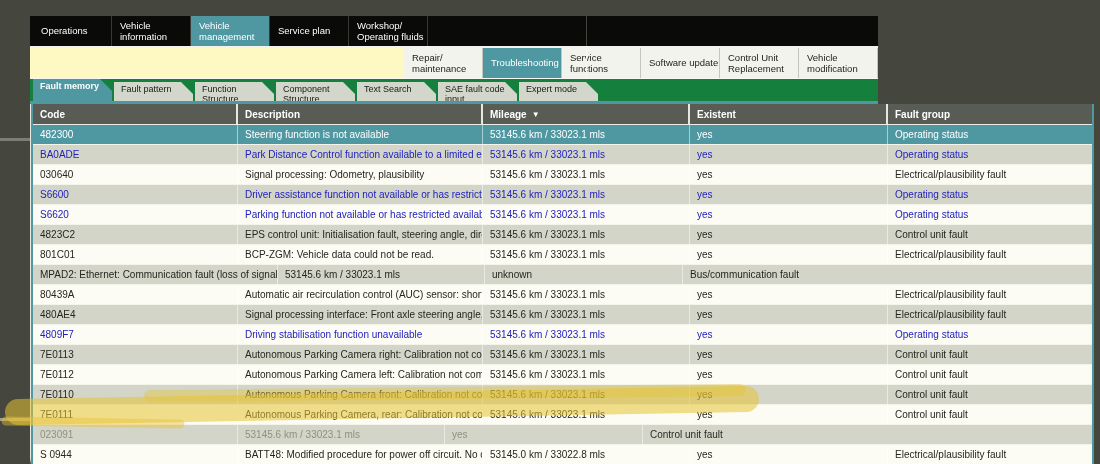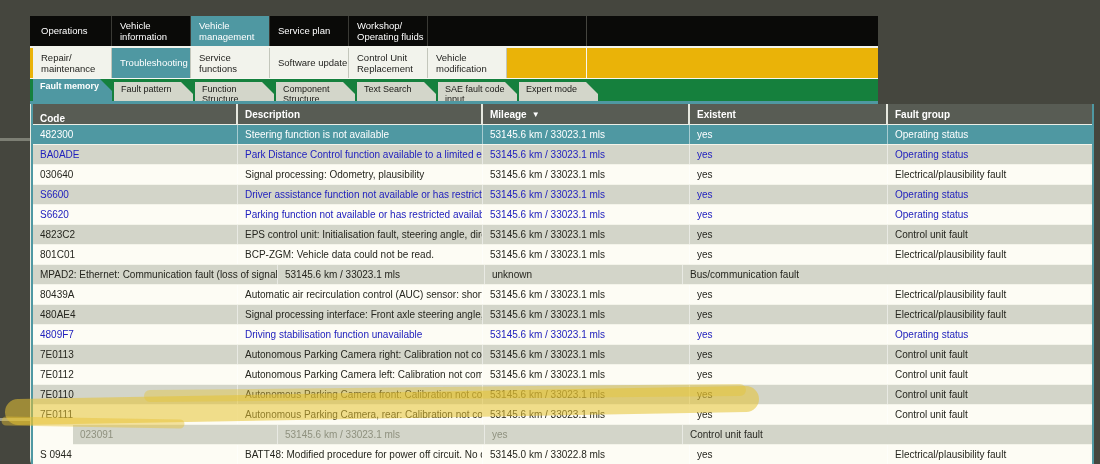--- a/index.html
+++ b/index.html
@@ -13,22 +13,22 @@
   .app{position:absolute;left:30px;top:16px;width:848px;height:464px;background:#e9ebe2;border-radius:23px;}
   
   .row1{height:30px;background:#0a0a08;display:flex;position:relative;}
   .row1 .cell{box-sizing:border-box;width:79px;color:#fff;font-size:9.5px;line-height:1.18;
               display:flex;align-items:center;padding-left:8px;border-right:1px solid #3a3a35;
               white-space:pre-line;cursor:pointer;}
   .row1 .cell:first-child{margin-left:3px;}
   .row1 .cell.active{background:#4f98a2;}
   .row1 .vline{position:absolute;left:556px;top:0;width:1px;height:30px;background:#45453f;}
   
-  .row2{height:30px;background:#eab308;display:flex;position:relative;
-        border-top:2px solid #f2f3ec;border-bottom:1px solid #f6f7f1;box-sizing:content-box;}
+  .row2{height:30px;background:#fef9c3;display:flex;position:relative;
+        border-top:2px solid #f2f3ec;border-bottom:1px solid #f6f7f1;box-sizing:content-box;justify-content:flex-end;}
   .row2 .cell{box-sizing:border-box;width:79px;background:#f2f3ec;color:#1d1d1a;font-size:9.5px;
               line-height:1.18;display:flex;align-items:center;padding-left:8px;
               border-right:1px solid #c3c6bb;white-space:pre-line;cursor:pointer;}
   .row2 .cell:first-child{margin-left:3px;}
   .row2 .cell.active{background:#4f98a2;color:#fff;}
   .row2 .vline{position:absolute;left:556px;top:0;width:1px;height:30px;background:#f6f7f1;}
   
   .tabs{height:22px;background:#15803d;display:flex;align-items:flex-end;gap:2px;padding-left:3px;}
   .tab{box-sizing:border-box;width:79px;height:19px;background:#d3d6ca;color:#1a1a17;
        font-size:9px;line-height:1.12;padding:2px 0 0 7px;white-space:pre-line;cursor:pointer;
@@ -36,28 +36,28 @@
   .tab.active{background:#4f98a2;color:#fff;height:22px;font-weight:bold;}
   .teal-line{height:3px;background:#4f98a2;}
   
   .table-wrap{margin-left:1px;width:1063px;box-sizing:border-box;
               border-left:2px solid #4f98a2;border-right:2px solid #4f98a2;background:#fdfcf4;}
   .thead{display:flex;height:20px;background:#585c54;border-bottom:1px solid #eceee6;}
   .th{box-sizing:border-box;color:#fff;font-size:10px;font-weight:bold;display:flex;
       align-items:center;padding-left:7px;border-right:2px solid #e6e8df;cursor:pointer;}
   .th:last-child{border-right:none;}
   .th .sort{font-size:8px;margin-left:5px;}
-  .c0{width:205px;align-items:flex-end;}.c1{width:245px;}.c2{width:207px;}.c3{width:198px;}.c4{width:204px;}
+  .c0{width:205px;}.c1{width:245px;}.c2{width:207px;}.c3{width:198px;}.c4{width:204px;}
   .tbody .trow{display:flex;height:20px;box-sizing:border-box;font-size:10px;color:#26261f;
                border-bottom:1px solid #f4f4ea;cursor:pointer;}
   .tbody .trow:nth-child(even){background:#d3d5c9;}
   .tbody .trow:nth-child(odd){background:#fdfcf4;}
   .tbody .trow.sel{background:#4f98a2;color:#fff;}
   .tbody .trow.link{color:#2121bd;}
-  .tbody .trow.muted{color:#8f917f;margin-left:40px;}
+  .tbody .trow.muted{color:#8f917f;}
   .tbody .trow.muted .cell:last-child{color:#2a2a24;}
   .cell{box-sizing:border-box;padding-left:7px;display:flex;align-items:center;height:100%;
         overflow:hidden;white-space:nowrap;border-right:1px solid rgba(255,255,255,0.5);}
   .cell:last-child{border-right:none;}
   
   .annot{position:absolute;left:0;top:0;width:1100px;height:464px;pointer-events:none;z-index:6;}
 </style>
 </head>
 <body>
 

